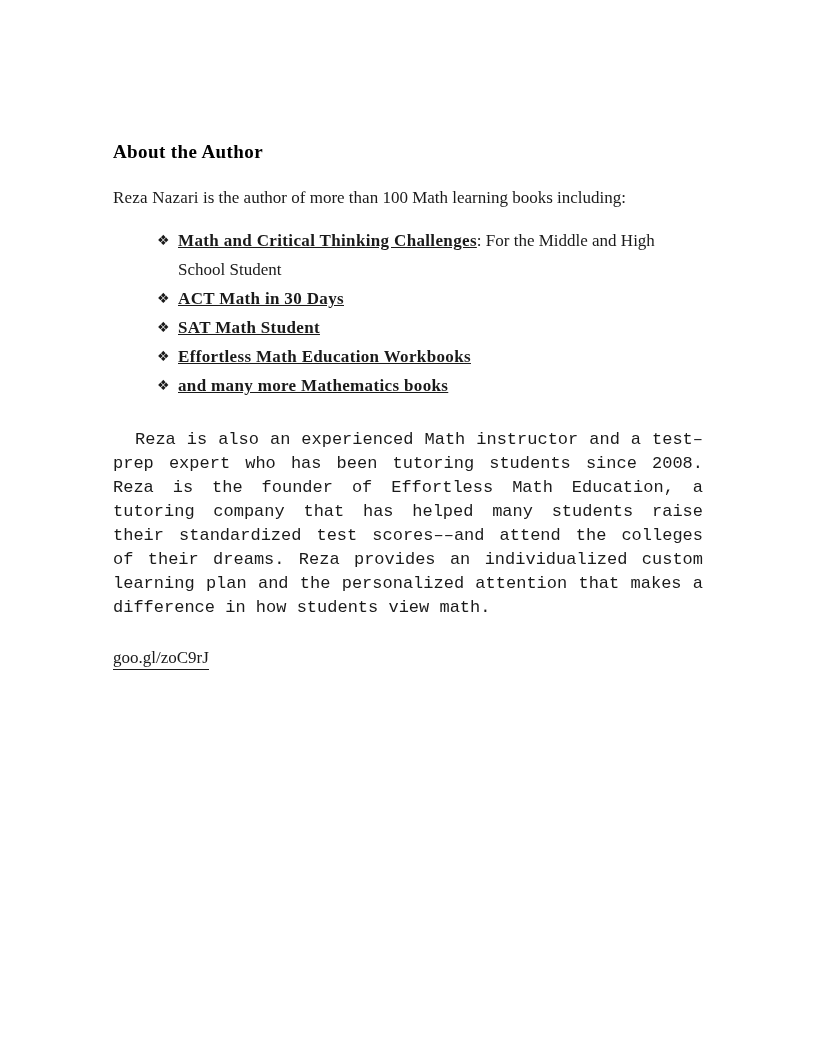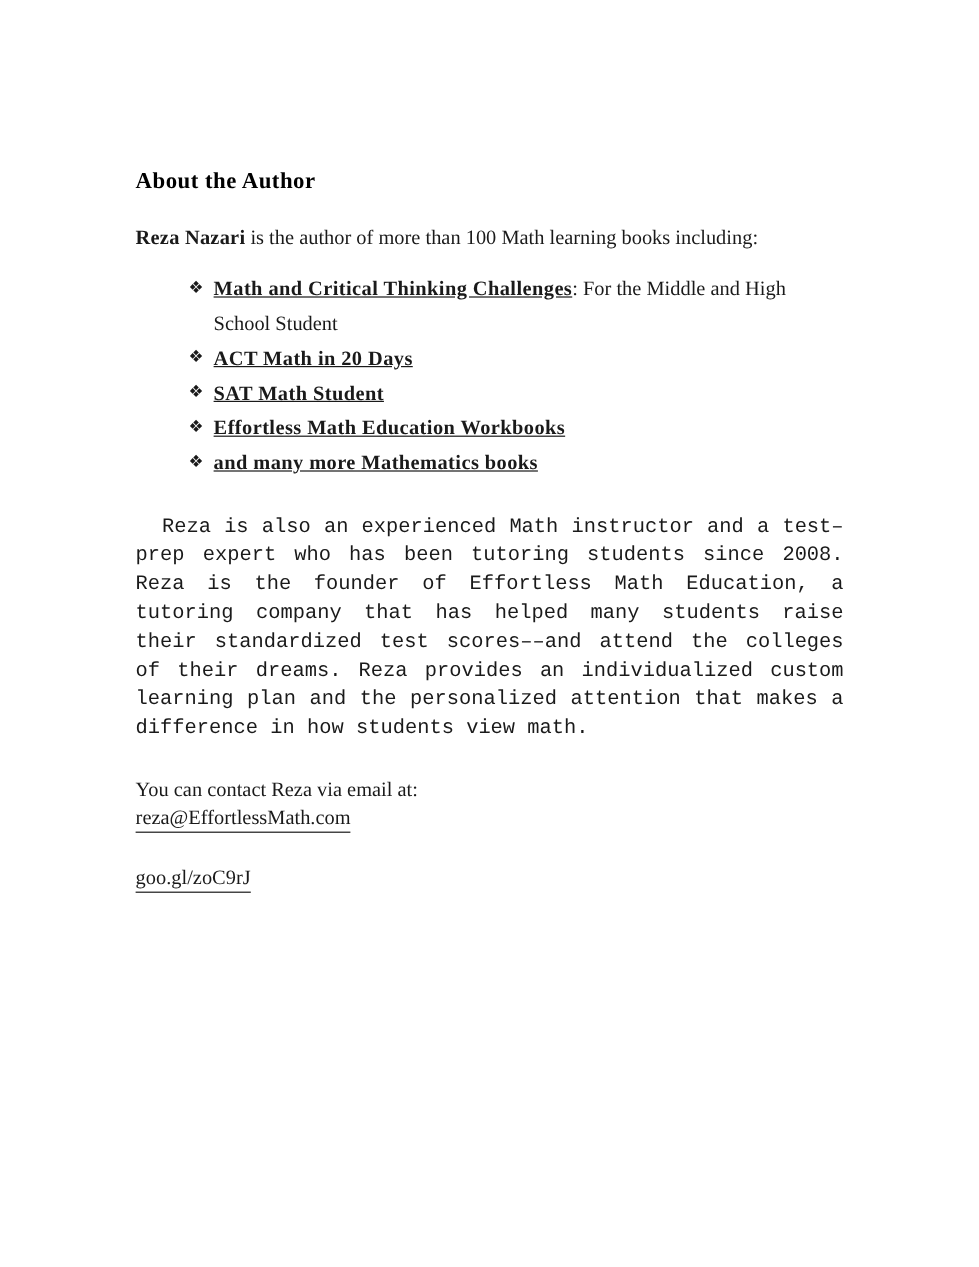--- a/index.html
+++ b/index.html
@@ -44,21 +44,21 @@
     color: #000000;
   }
 
   
   .intro-line {
     font-size: 17px;
     line-height: 24px;
     margin: 0 0 16px 0;
   }
   .intro-line .lead-name {
-    font-weight: bold;
+    font-weight: normal;
     letter-spacing: 0.2px;
   }
 
   
   .book-list {
     list-style: none;
     margin: 0 0 0 0;
     padding: 0;
   }
   .book-list li {
@@ -126,38 +126,34 @@
 
     <p class="intro-line">
       <span class="lead-name">Reza Nazari</span><span class="intro-rest"> is the author of more than 100 Math learning books including:</span>
     </p>
 
     <ul class="book-list">
       <li>
         <span class="bullet-glyph">❖</span><span class="title-bold">Math and Critical Thinking Challenges</span><span class="title-rest">: For the Middle and High School Student</span>
       </li>
       <li>
-        <span class="bullet-glyph">❖</span><span class="title-bold">ACT Math in 20 Days</span><span class="title-rest"></span>
+        <span class="bullet-glyph">❖</span><span class="title-bold">ACT Math in 30 Days</span><span class="title-rest"></span>
       </li>
       <li>
         <span class="bullet-glyph">❖</span><span class="title-bold">SAT Math Student</span><span class="title-rest"></span>
       </li>
       <li>
         <span class="bullet-glyph">❖</span><span class="title-bold">Effortless Math Education Workbooks</span><span class="title-rest"></span>
       </li>
       <li>
         <span class="bullet-glyph">❖</span><span class="title-bold">and many more Mathematics books</span><span class="title-rest"></span>
       </li>
     </ul>
 
     <p class="body-paragraph">Reza is also an experienced Math instructor and a test–prep expert who has been tutoring students since 2008. Reza is the founder of Effortless Math Education, a tutoring company that has helped many students raise their standardized test scores––and attend the colleges of their dreams. Reza provides an individualized custom learning plan and the personalized attention that makes a difference in how students view math.</p>
 
-    <div class="contact-block">
-      <span class="contact-label">You can contact Reza via email at:</span>
-      <a class="contact-link" href="#">reza@EffortlessMath.com</a>
-    </div>
 
     <div class="contact-block">
       <a class="contact-link" href="#">goo.gl/zoC9rJ</a>
     </div>
 
   </div>
 </div>
 
 </body></html>

